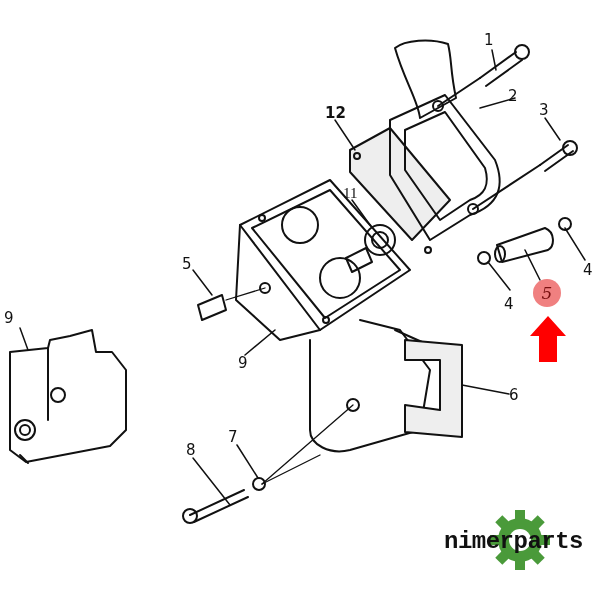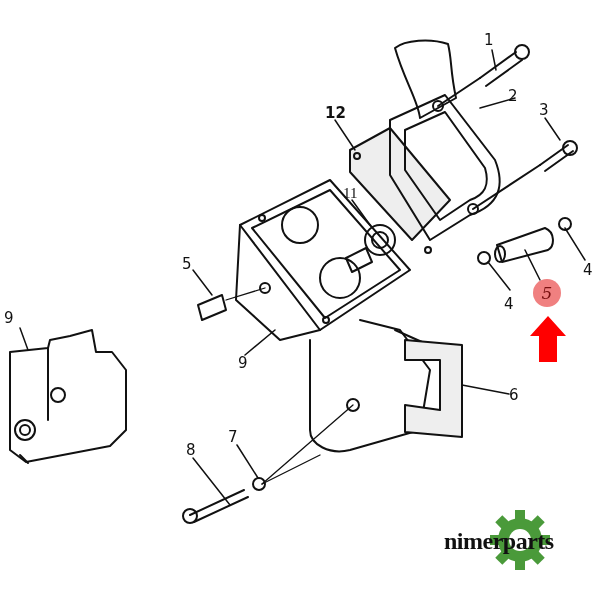--- a/index.html
+++ b/index.html
@@ -2,21 +2,21 @@
 <html><head>
 <meta charset="utf-8">
 <style>
   html, body { margin:0; padding:0; background:#ffffff; }
   body { width:600px; height:600px; position:relative; overflow:hidden; font-family:"Liberation Sans", sans-serif; }
   #diagram { position:absolute; left:0; top:0; width:600px; height:600px; }
   .callout { position:absolute; font-family:"DejaVu Sans", sans-serif; font-size:15px; color:#111; line-height:1; }
   .hl-circle { position:absolute; width:28px; height:28px; border-radius:50%; background:#f08080; left:533px; top:279px; }
   .hl-text { position:absolute; left:533px; top:283px; width:28px; text-align:center; font-family:"DejaVu Serif", serif; font-size:17px; color:#7a1010; font-style:italic; }
   .logo { position:absolute; left:444px; top:510px; height:60px; width:150px; }
-  .logo-text { position:absolute; left:0; top:18px; font-family:Liberation Serif, serif; font-weight:bold; font-size:24px; color:#111; letter-spacing:-0.5px; }
+  .logo-text { position:absolute; left:0; top:18px; font-family:Liberation Mono, monospace; font-weight:bold; font-size:24px; color:#111; letter-spacing:-0.5px; }
 </style>
 </head>
 <body>
 
 <svg id="diagram" viewBox="0 0 600 600" xmlns="http://www.w3.org/2000/svg">
   <g fill="none" stroke="#111" stroke-width="2" stroke-linejoin="round" stroke-linecap="round">
 
     <g>
       <path d="M10 352 L10 450 L26 462 L110 446 L126 430 L126 370 L112 352 L96 352 L92 330 L70 336 L50 340 L48 348 Z"></path>
       <path d="M48 348 L48 420"></path>

